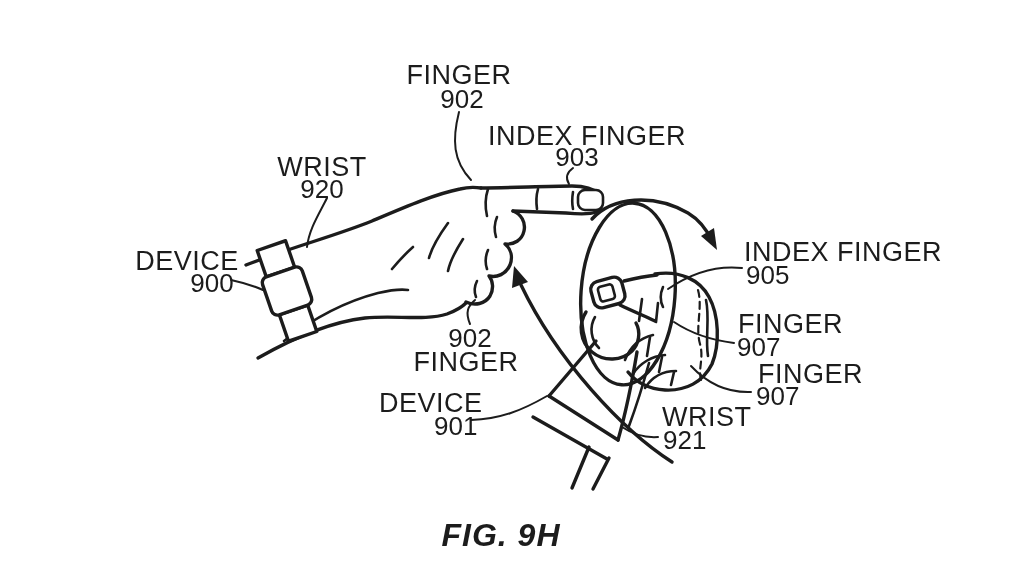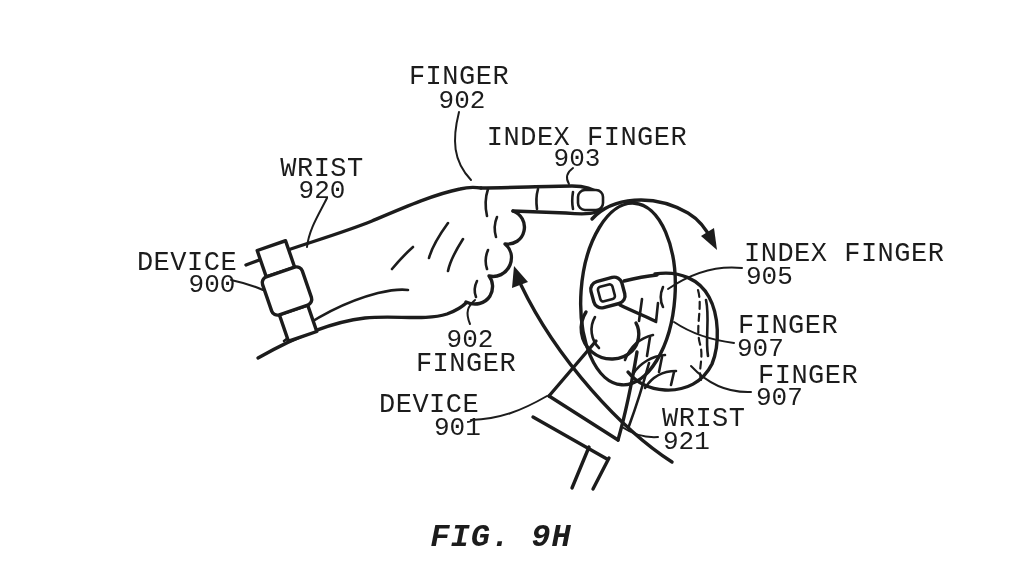--- a/index.html
+++ b/index.html
@@ -3,21 +3,21 @@
 <meta charset="utf-8">
 <style>
   html, body { margin: 0; padding: 0; }
   body { background: #fff; }
   .canvas {
     position: relative;
     width: 1024px;
     height: 575px;
     background: var(--bg, #ffffff);
     overflow: hidden;
-    font-family: Liberation Mono, monospace;
+    font-family: Liberation Sans, sans-serif;
   }
   svg { display: block; }
   .ink  { stroke: var(--ink, #1c1c1c); fill: none; stroke-linecap: round; stroke-linejoin: round; }
   .main { stroke-width: 3.4; }
   .mid  { stroke-width: 2.6; }
   .thin { stroke-width: 2; }
   .dash { stroke-width: 2.2; stroke-dasharray: 7 5; }
   .fillwhite { fill: var(--bg, #ffffff); }
   .head { fill: var(--ink, #1c1c1c); stroke: none; }
   text { fill: var(--ink, #1c1c1c); }

